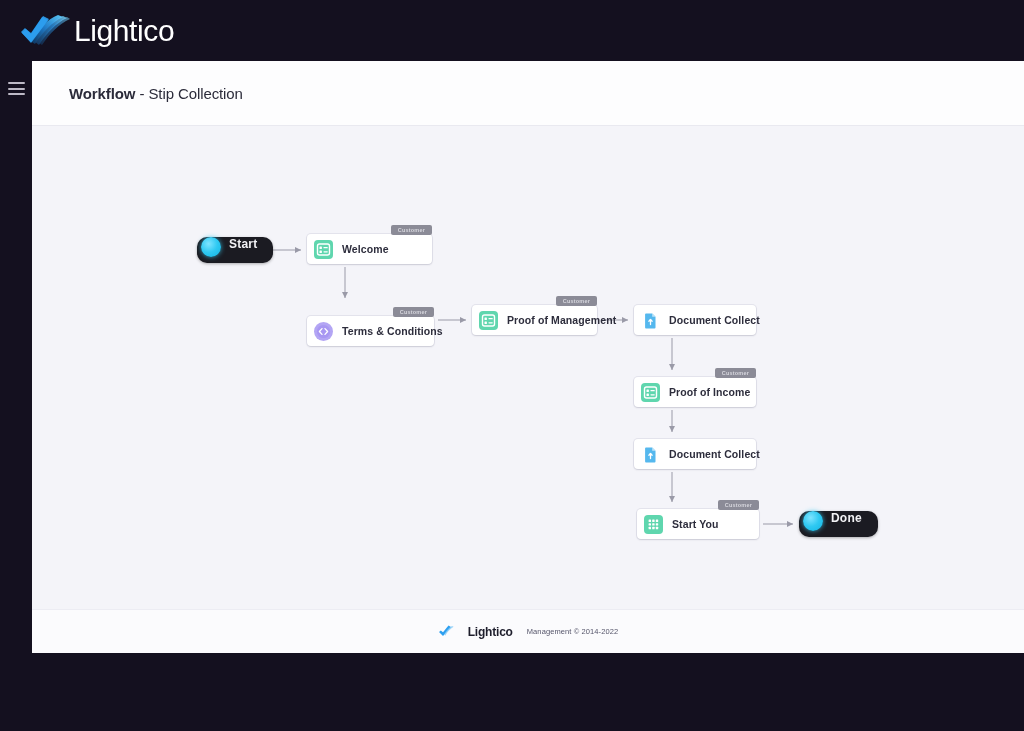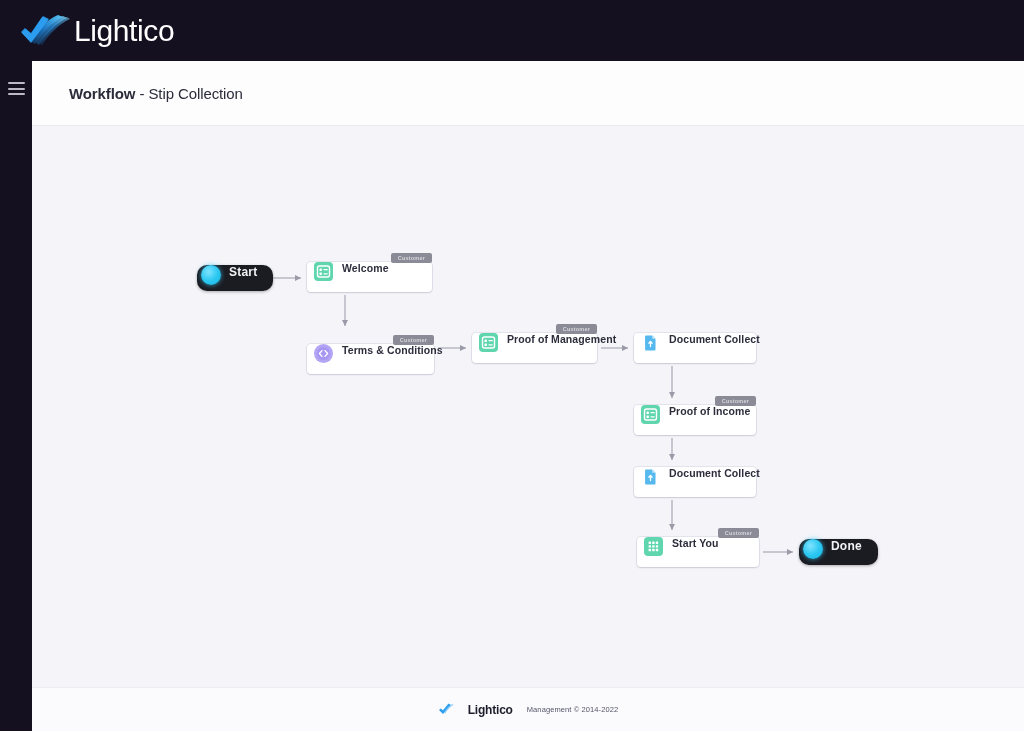--- a/index.html
+++ b/index.html
@@ -49,23 +49,23 @@
     cursor: pointer;
   }
   .hamburger span {
     display: block; height: 2px; width: 100%;
     background: #bdb9c6; border-radius: 1px;
   }
 
   
   .main {
     position: absolute; left: 32px; top: 61px;
-    width: 992px; height: 670px;
+    width: 992px; height: 592px;
     background: #f4f4f9;
-    display: flex; flex-direction: column; gap: 28px;
+    display: flex; flex-direction: column;
   }
 
   .header {
     height: 65px;
     background: #fdfdfe;
     border-bottom: 1px solid #e9e9f0;
     display: flex; align-items: center;
     padding-left: 37px;
     flex: 0 0 auto;
   }
@@ -83,21 +83,21 @@
     background: #f4f4f9;
     overflow: hidden;
   }
 
   .node {
     position: absolute;
     height: 30px;
     background: #ffffff;
     border-radius: 4px;
     box-shadow: 0 1px 2px rgba(40,38,60,0.13), 0 0 0 1px rgba(225,225,235,0.85);
-    display: flex; 
+    display: flex; align-items: center;
     padding: 0 12px 0 7px;
     cursor: pointer;
   }
   .node-icon {
     width: 19px; height: 19px;
     border-radius: 4px;
     flex: 0 0 auto;
     margin-right: 9px;
     display: flex; align-items: center; justify-content: center;
   }

